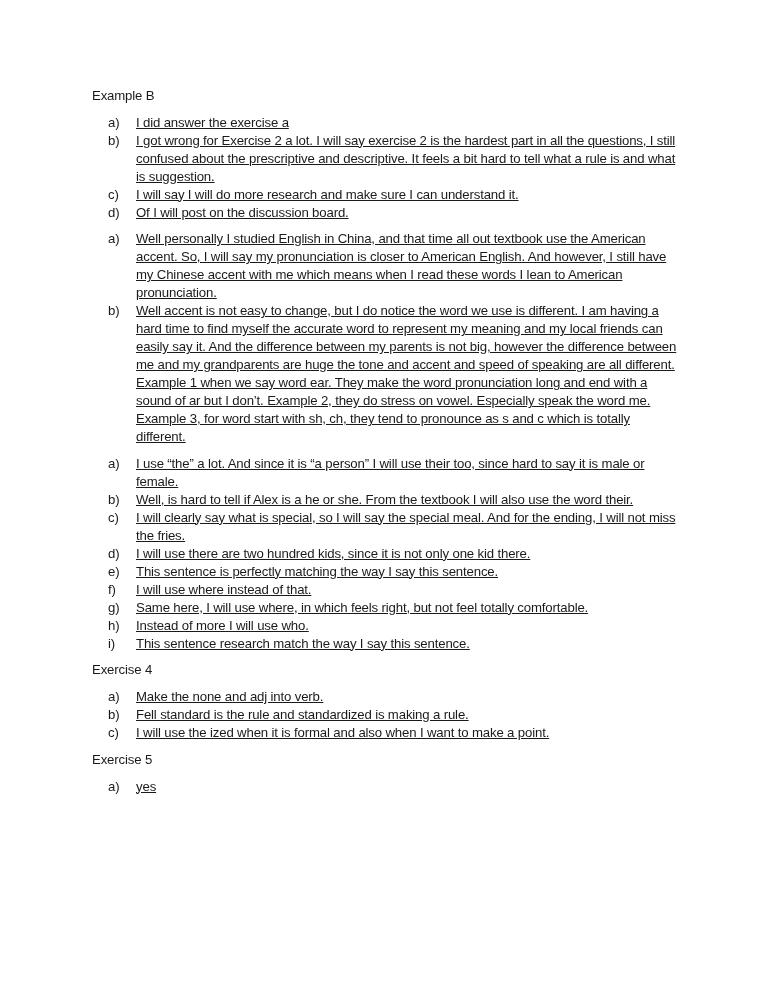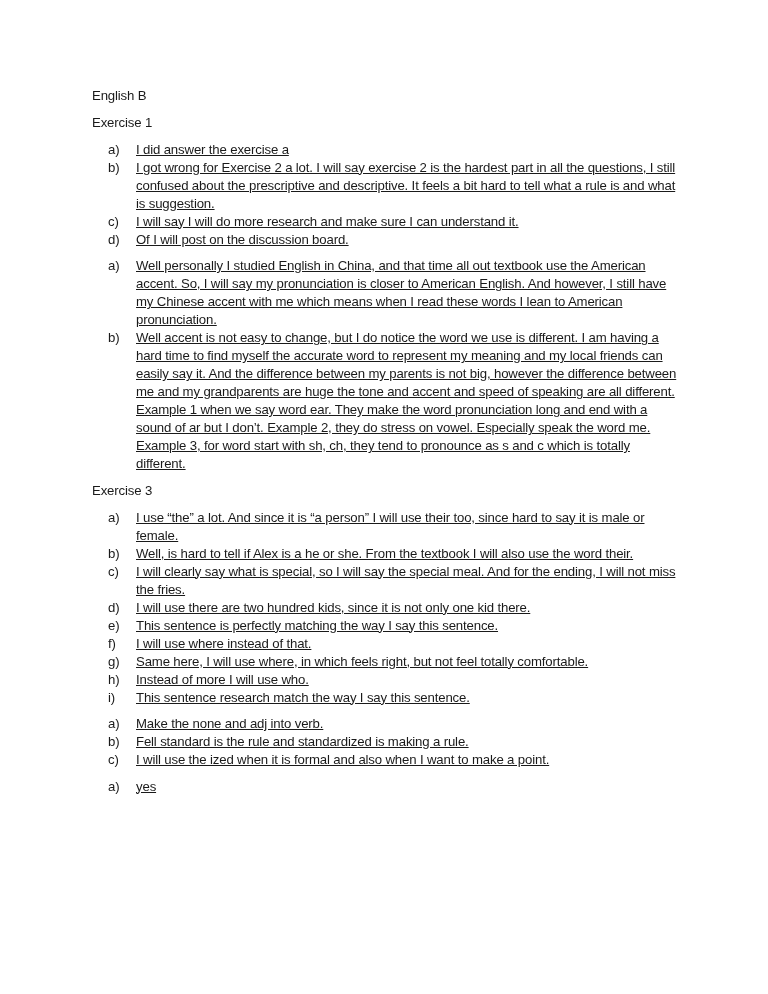--- a/index.html
+++ b/index.html
@@ -51,24 +51,23 @@
     }
     .text {
       display: block;
       text-decoration: underline;
     }
   </style>
 </head>
 <body>
 
 <div class="page">
-  <p class="heading">English B</p>
+  <p class="heading">Example B</p>
 
   <div class="section">
-    <p class="section-title heading">Exercise 1</p>
     <ul class="list">
       <li class="item">
         <span class="marker">a)</span>
         <span class="text">I did answer the exercise a</span>
       </li>
       <li class="item">
         <span class="marker">b)</span>
         <span class="text">I got wrong for Exercise 2 a lot. I will say exercise 2 is the hardest part in all the questions, I still confused about the prescriptive and descriptive. It feels a bit hard to tell what a rule is and what is suggestion.</span>
       </li>
       <li class="item">
@@ -89,21 +88,20 @@
         <span class="text">Well personally I studied English in China, and that time all out textbook use the American accent. So, I will say my pronunciation is closer to American English. And however, I still have my Chinese accent with me which means when I read these words I lean to American pronunciation.</span>
       </li>
       <li class="item">
         <span class="marker">b)</span>
         <span class="text">Well accent is not easy to change, but I do notice the word we use is different. I am having a hard time to find myself the accurate word to represent my meaning and my local friends can easily say it. And the difference between my parents is not big, however the difference between me and my grandparents are huge the tone and accent and speed of speaking are all different. Example 1 when we say word ear. They make the word pronunciation long and end with a sound of ar but I don’t. Example 2, they do stress on vowel. Especially speak the word me. Example 3, for word start with sh, ch, they tend to pronounce as s and c which is totally different.</span>
       </li>
     </ul>
   </div>
 
   <div class="section">
-    <p class="section-title heading">Exercise 3</p>
     <ul class="list">
       <li class="item">
         <span class="marker">a)</span>
         <span class="text">I use “the” a lot. And since it is “a person” I will use their too, since hard to say it is male or female.</span>
       </li>
       <li class="item">
         <span class="marker">b)</span>
         <span class="text">Well, is hard to tell if Alex is a he or she. From the textbook I will also use the word their.</span>
       </li>
       <li class="item">
@@ -131,37 +129,39 @@
         <span class="text">Instead of more I will use who.</span>
       </li>
       <li class="item">
         <span class="marker">i)</span>
         <span class="text">This sentence research match the way I say this sentence.</span>
       </li>
     </ul>
   </div>
 
   <div class="section">
+    <p class="section-title heading">Exercise 4</p>
     <ul class="list">
       <li class="item">
         <span class="marker">a)</span>
         <span class="text">Make the none and adj into verb.</span>
       </li>
       <li class="item">
         <span class="marker">b)</span>
         <span class="text">Fell standard is the rule and standardized is making a rule.</span>
       </li>
       <li class="item">
         <span class="marker">c)</span>
         <span class="text">I will use the ized when it is formal and also when I want to make a point.</span>
       </li>
     </ul>
   </div>
 
   <div class="section">
+    <p class="section-title heading">Exercise 5</p>
     <ul class="list">
       <li class="item">
         <span class="marker">a)</span>
         <span class="text">yes</span>
       </li>
     </ul>
   </div>
 </div>
 
 </body></html>

